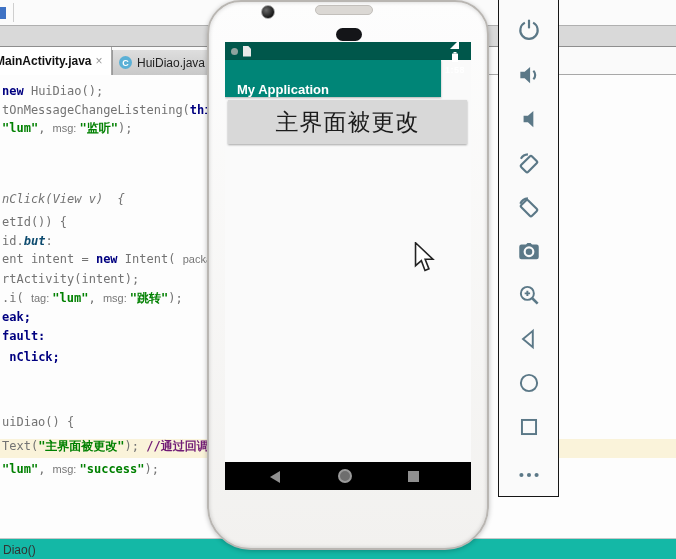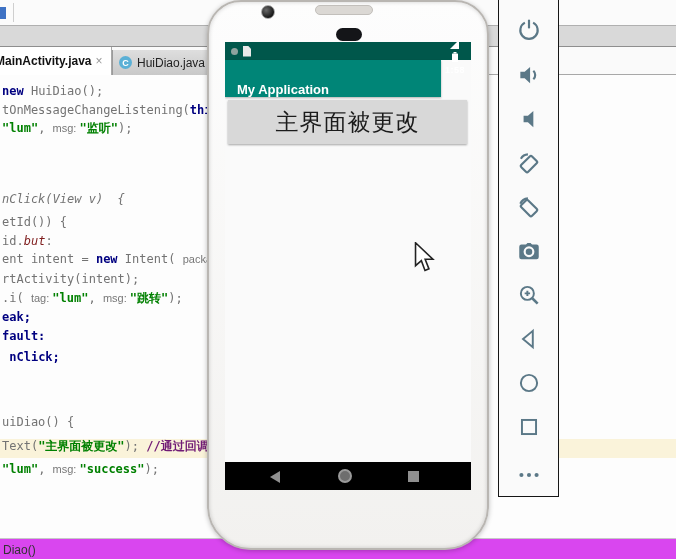--- a/index.html
+++ b/index.html
@@ -26,24 +26,24 @@
   .editor { position:absolute; left:0; top:75px; width:676px; height:463px; background:#fdfdfd; }
   .hl-left  { position:absolute; left:0;   top:439px; width:207px; height:19px; background:#faf3da; }
   .hl-right { position:absolute; left:558px; top:439px; width:118px; height:19px; background:#faf3da; }
 
   .code-line { position:absolute; left:2px; height:19px; white-space:pre;
                font-family:"DejaVu Sans Mono", monospace; font-size:12px; line-height:17px; color:#000; }
   .tok-k { color:#000080; font-weight:bold; }
   .tok-s { color:#008000; font-weight:bold; }
   .tok-c { color:#701a75;font-weight:bold; }
   .tok-h { color:#777; font-family:"Liberation Sans", sans-serif; font-size:11px; }
-  .tok-f { color:#7f1d1d; font-weight:normal; font-style:italic; }
+  .tok-f { color:#0c4a6e; font-weight:bold; font-style:italic; }
   .tok-p { color:#737373; }
 
-  .bottom-bar { position:absolute; left:0; top:538px; width:676px; height:21px; background:#d946ef;
+  .bottom-bar { position:absolute; left:0; top:538px; width:676px; height:21px; background:#14b8a6;
                 border-top:1px solid #c8c8c8; font-size:12px; color:#333; padding:4px 8px 0 3px; }
 
   
   .phone { position:absolute; left:207px; top:0; width:282px; height:550px; z-index:5;
            background:linear-gradient(#fdfdfd,#f2f1ef); border:2px solid #b9b6b2;
            border-radius:34px 34px 44px 44px;
            box-shadow: inset 0 0 4px rgba(0,0,0,.18), 0 1px 5px rgba(0,0,0,.25); }
   .camera { position:absolute; left:52px; top:3px; width:14px; height:14px; border-radius:50%;
             background:radial-gradient(circle at 35% 35%, #6a6a6a, #171717 70%); border:1px solid #a8a8a8; }
   .speaker-slot { position:absolute; left:106px; top:3px; width:58px; height:10px; border-radius:5px;

